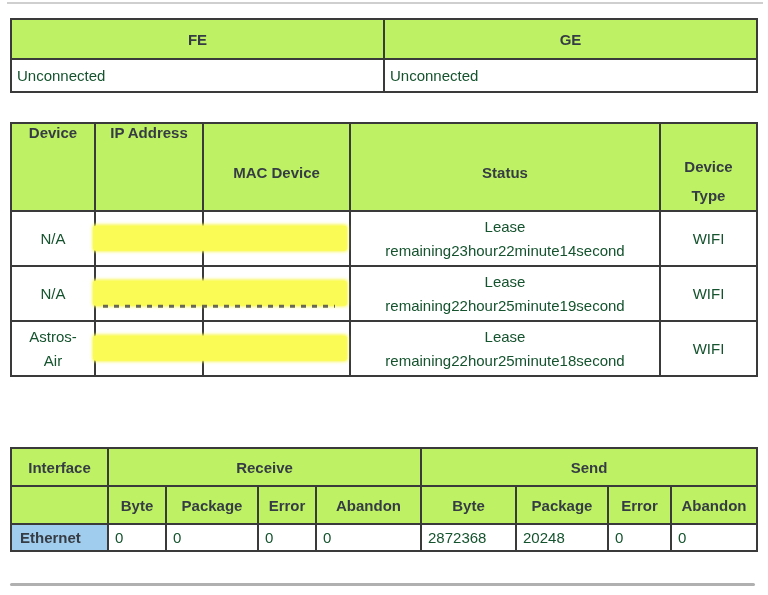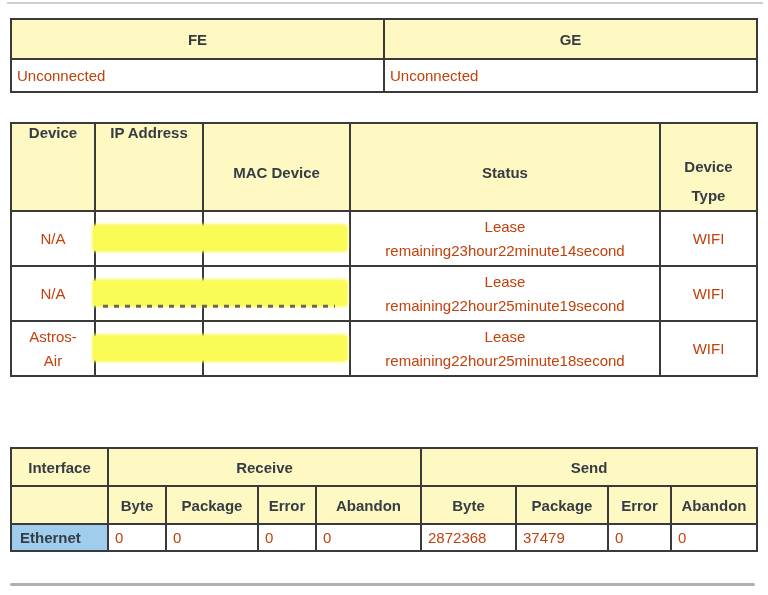--- a/index.html
+++ b/index.html
@@ -22,27 +22,27 @@
     border-collapse: collapse;
     table-layout: fixed;
     position: absolute;
     left: 10px;
     width: 746px;
     background: #ffffff;
   }
   th, td {
     border: 2px solid #3a3a3a;
     font-size: 15px;
-    color: #c2410c;
+    color: #14532d;
     text-align: center;
     vertical-align: middle;
     overflow: visible;
   }
   th {
-    background: #fef9c3;
+    background: #bef264;
     font-weight: bold;
     color: #363c44;
   }
   
   .t-port { top: 18px; }
   .t-port th { height: 40px; }
   .t-port td { height: 33px; text-align: left; padding-left: 5px; }
   
   .t-device { top: 122px; }
   .t-device th { height: 66px; }
@@ -196,20 +196,20 @@
     <th>Error</th>
     <th>Abandon</th>
   </tr>
   <tr>
     <td class="c-iface">Ethernet</td>
     <td>0</td>
     <td>0</td>
     <td>0</td>
     <td>0</td>
     <td>2872368</td>
-    <td>37479</td>
+    <td>20248</td>
     <td>0</td>
     <td>0</td>
   </tr>
 </tbody>
   </table>
 
 <div class="rule-bottom"></div>
 
 </body></html>

